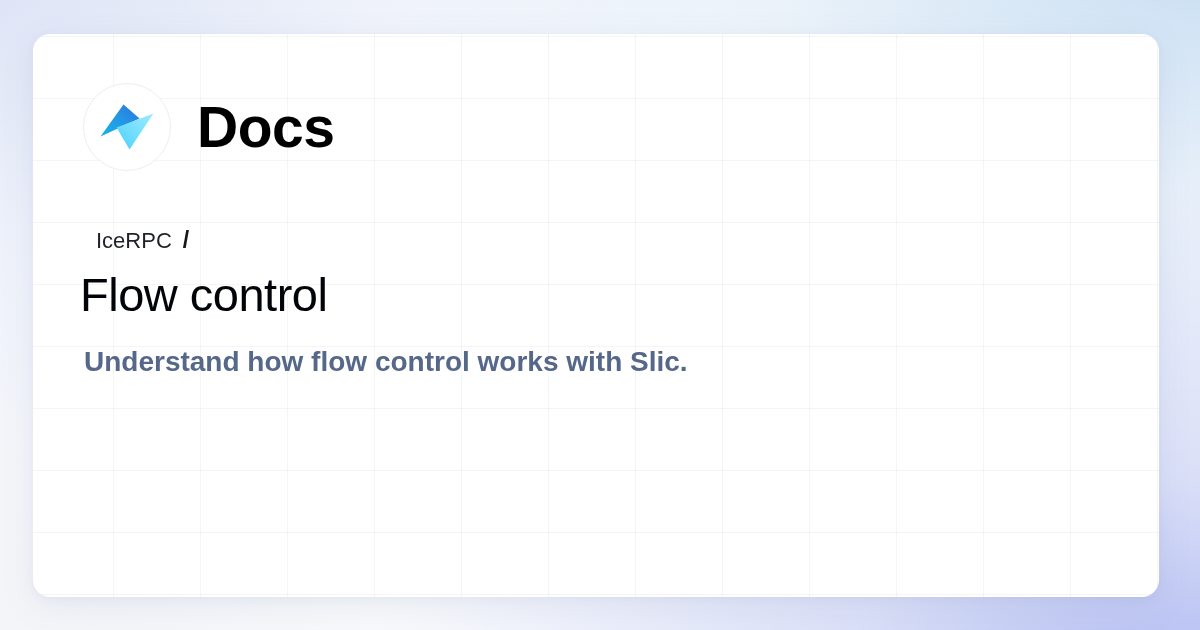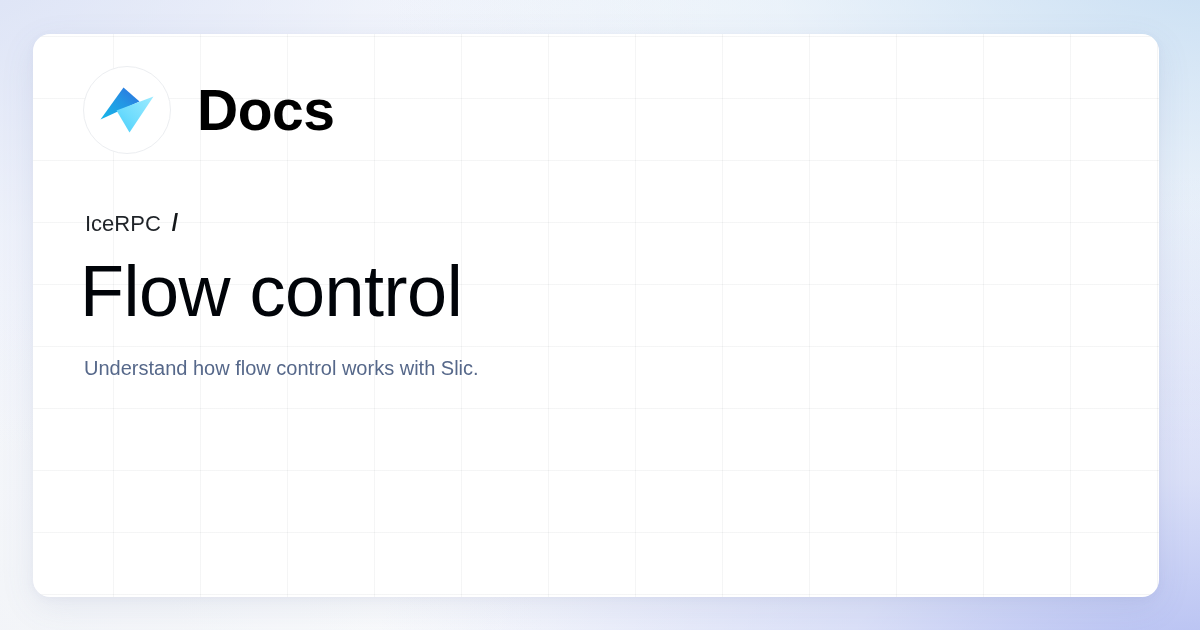--- a/index.html
+++ b/index.html
@@ -52,21 +52,21 @@
     background-image:
       linear-gradient(to right, rgba(17,24,39,0.045) 1px, transparent 1px),
       linear-gradient(to bottom, rgba(17,24,39,0.045) 1px, transparent 1px);
     background-size: 87px 62px;
     background-position: -7px 2px;
     pointer-events: none;
   }
 
   #card-inner {
     position: relative;
-    padding: 32px 0 0 50px;
+    padding: 49px 0 0 50px;
     height: 100%;
   }
 
   
   .header-row {
     display: flex;
     align-items: center;
     gap: 26px;
   }
 
@@ -88,52 +88,52 @@
     font-size: 57px;
     font-weight: 800;
     letter-spacing: -0.5px;
     color: #000000;
     line-height: 1;
   }
 
   
   .breadcrumb {
     margin-top: 56px;
-    margin-left: 2px;
+    margin-left: 13px;
     font-size: 22px;
     color: #1f2328;
     line-height: 1.2;
     display: flex;
     align-items: baseline;
     gap: 11px;
     font-weight: 400;
   }
   .crumb-sep {
     font-weight: 700;
     font-size: 23px;
     color: #14171a;
   }
 
   
   .page-title {
     margin-top: 14px;
     margin-left: -3px;
-    font-size: 72px;
+    font-size: 47px;
     font-weight: 400;
     color: #010409;
     line-height: 1.1;
     letter-spacing: -0.5px;
   }
 
   
   .page-subtitle {
     margin-top: 24px;
     margin-left: 1px;
-    font-size: 20px;
-    font-weight: 400;
+    font-size: 28px;
+    font-weight: 700;
     color: #56688a;
     line-height: 1.3;
   }
 </style>
 </head>
 <body>
 
 <div id="og-root">
 
   <div id="card">

